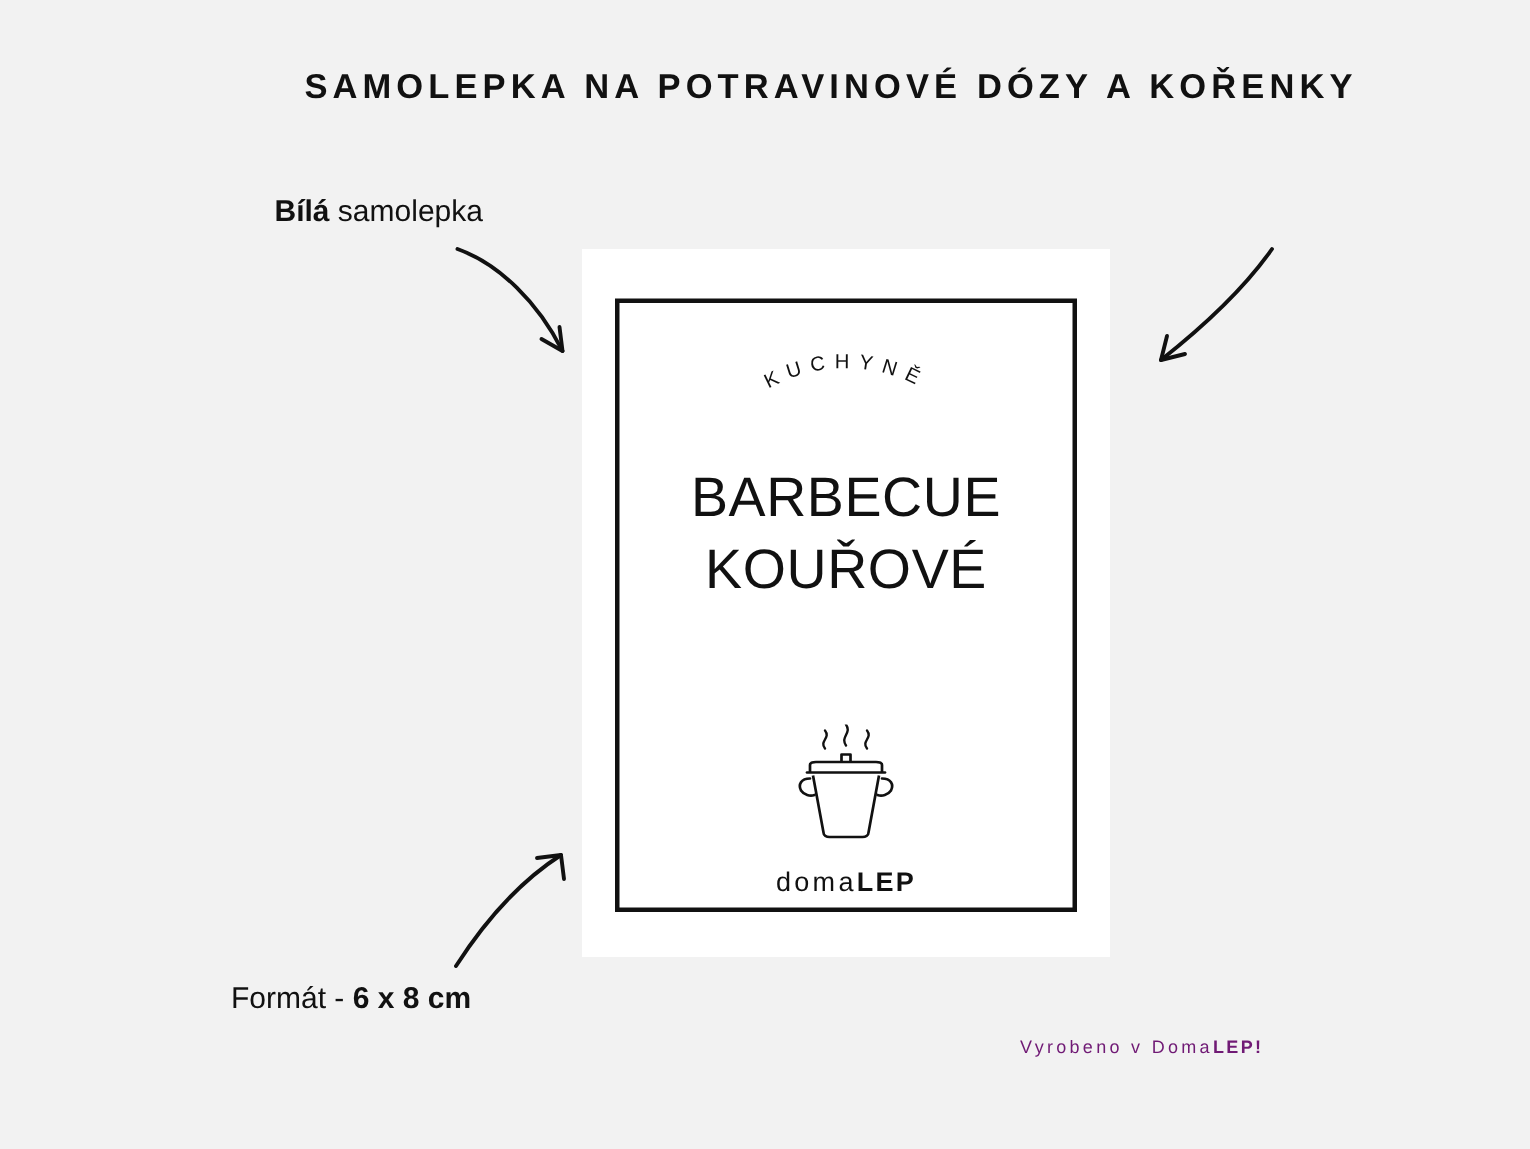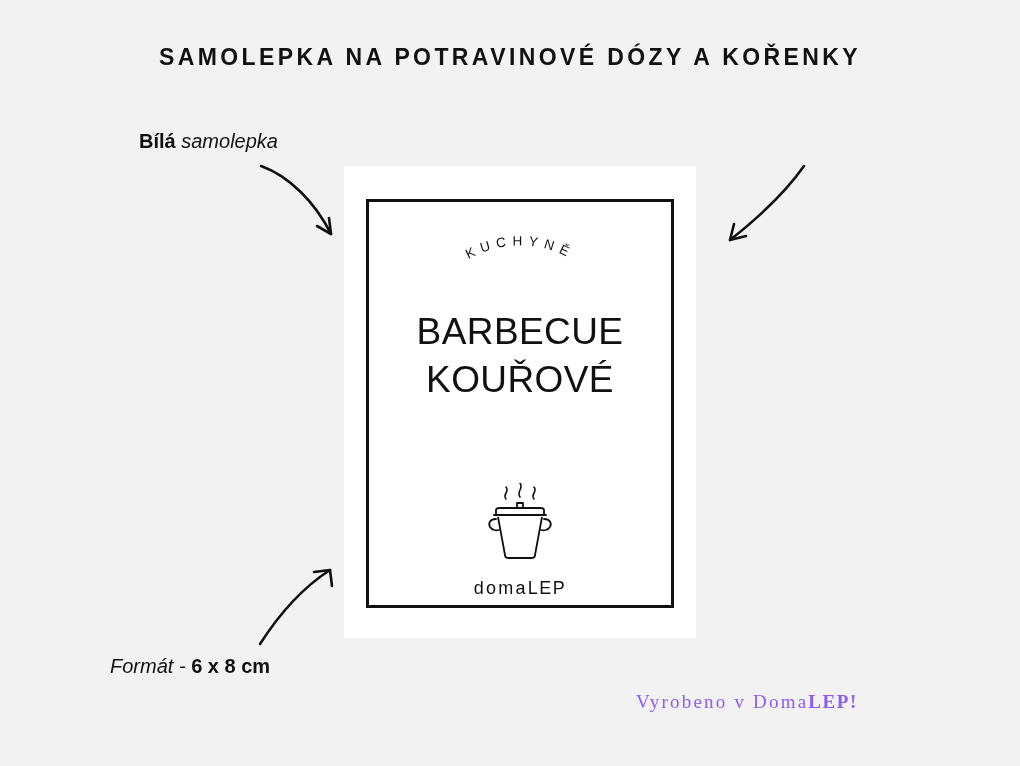--- a/index.html
+++ b/index.html
@@ -12,20 +12,21 @@
     background: #f2f2f2;
     font-family: "Liberation Sans", sans-serif;
     color: #1a1a1a;
     overflow: hidden;
     position: relative;
   }
   #stage {
     position: relative;
     width: 912px;
     height: 766px;
+    margin-left: 44px;
   }
 
   
   .main-title {
     position: absolute;
     top: 44px;
     left: 0;
     width: 1020px;
     text-align: center;
     font-size: 23px;
@@ -36,35 +37,34 @@
   }
 
   
   .annot {
     position: absolute;
     font-size: 20px;
     color: #111111;
     white-space: nowrap;
   }
   .annot b { font-weight: bold; text-align: right; }
-  .annot span.light { font-weight: normal; font-style: italic; }
+  .annot span.light { font-weight: normal; }
 
   #label-white  { left: 139px;  top: 130px; }
   #label-font   { left: 622px;  top: 130px; }
   #label-format { left: 110px;  top: 655px; }
 
   .footer-note {
     position: absolute;
     left: 636px;
     top: 691px;
-    font-size: 19px;
+    font-size: 12px;
     letter-spacing: 2.2px;
-    color: #8b5cf6;
-    white-space: nowrap;
-    font-family: Liberation Serif, serif;
+    color: #701a75;
+    white-space: nowrap;
   }
   .footer-note b { font-weight: bold; letter-spacing: 1.6px; }
 
   
   .arrow-svg {
     position: absolute;
     overflow: visible;
     pointer-events: none;
   }
 
@@ -130,21 +130,21 @@
     position: absolute;
     left: 366px;
     top: 578px;
     width: 308px;
     text-align: center;
     font-size: 18px;
     letter-spacing: 2.2px;
     color: #111111;
     white-space: nowrap;
   }
-  #brand b { font-weight: normal; letter-spacing: 1.5px; }
+  #brand b { font-weight: bold; letter-spacing: 1.5px; }
 </style>
 </head>
 <body>
 
 <div id="stage">
 
   <div class="main-title">SAMOLEPKA NA POTRAVINOVÉ DÓZY A KOŘENKY</div>
 
   <div class="annot" id="label-white">
     <b>Bílá</b><span class="light"> samolepka</span>

